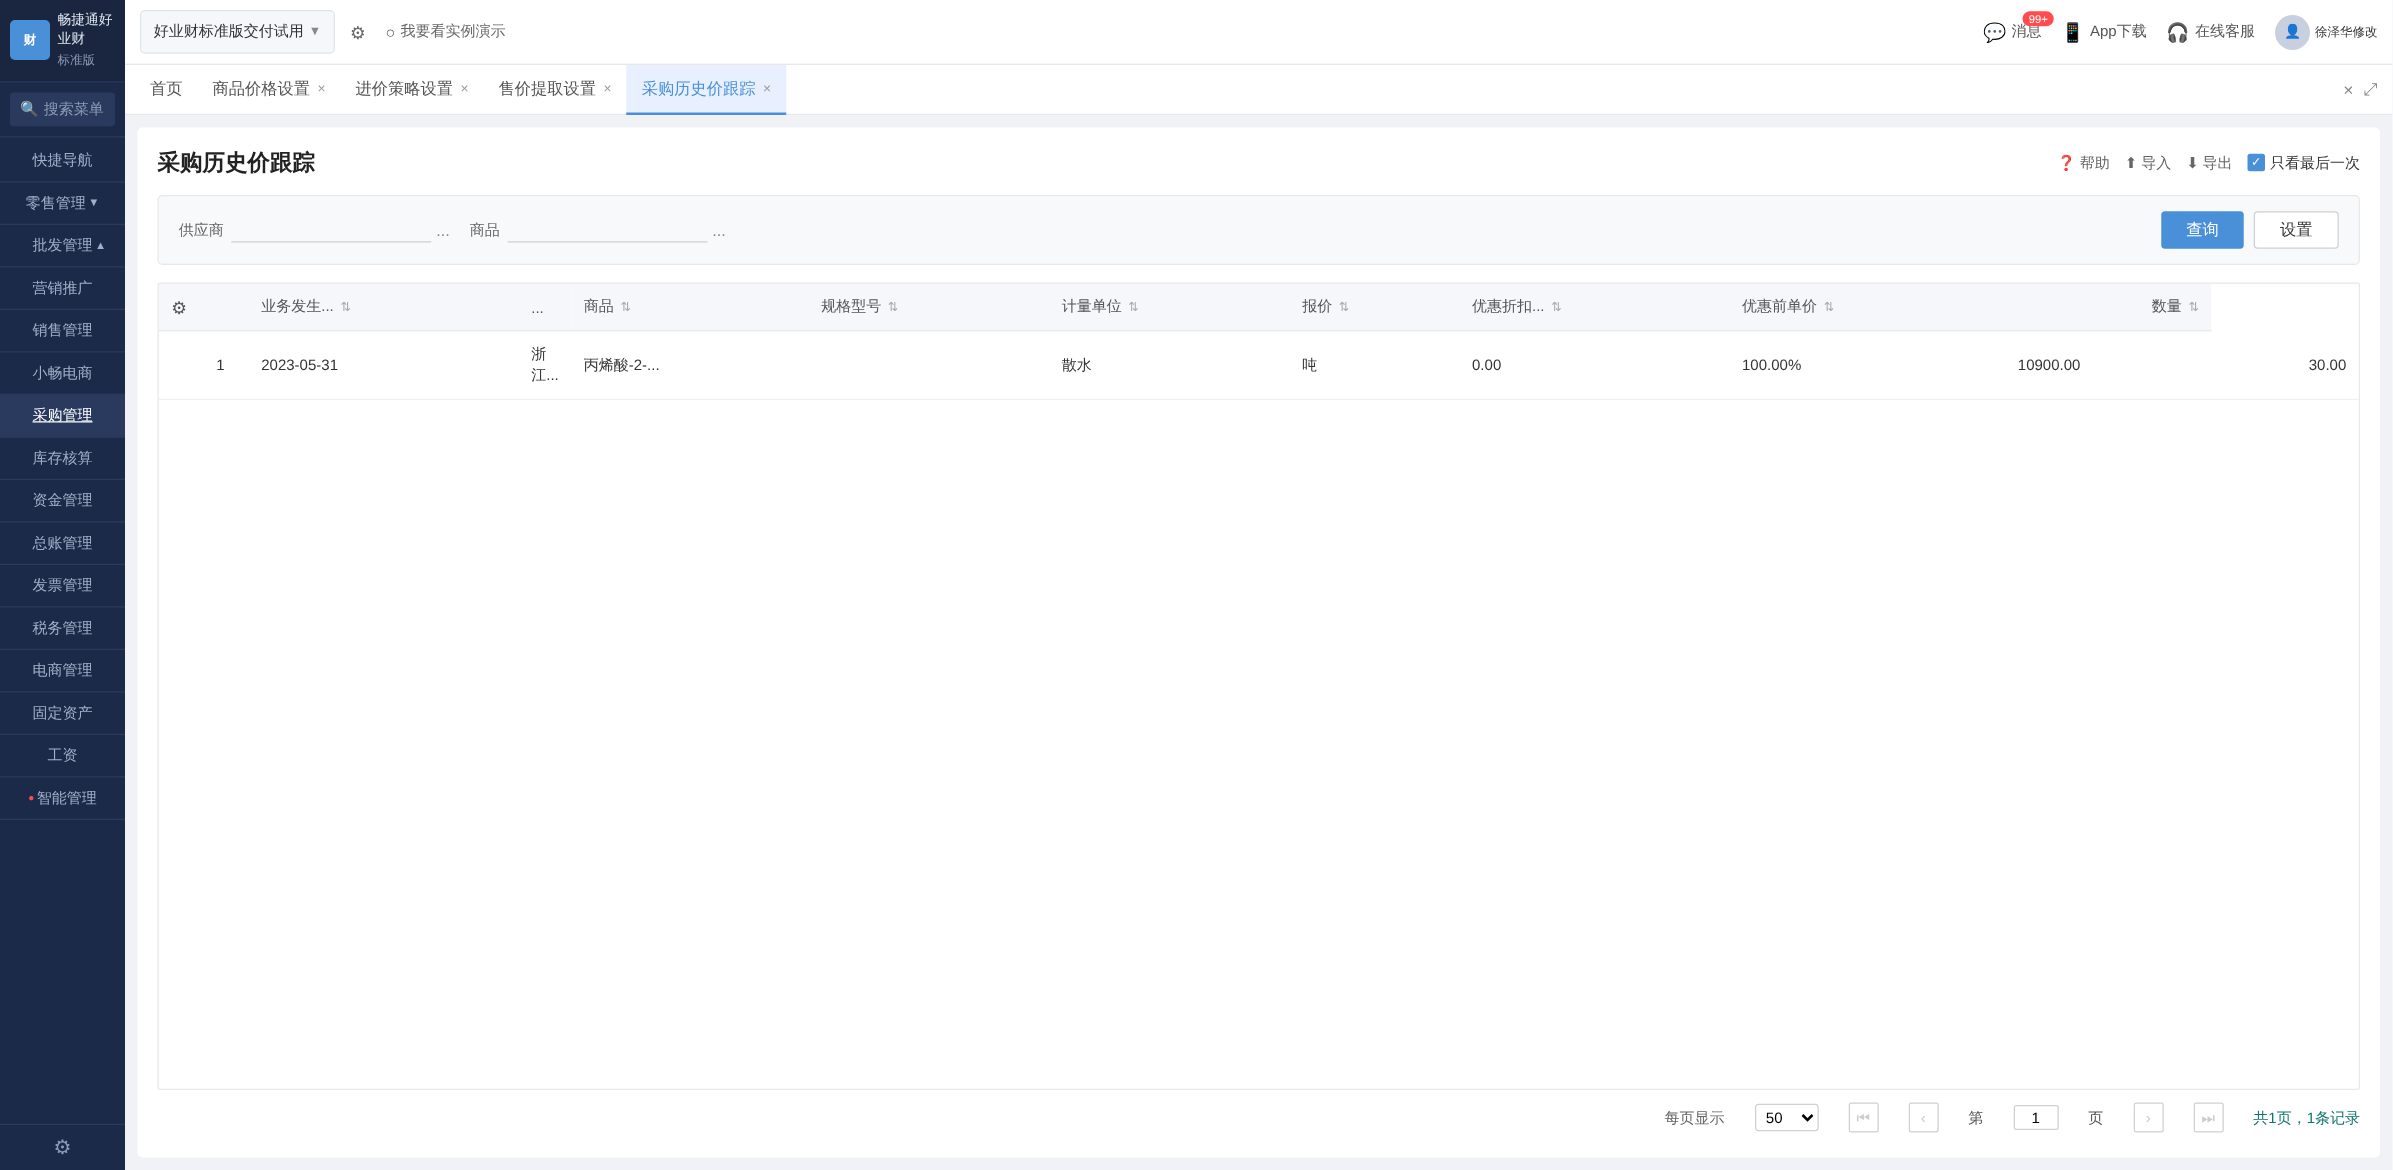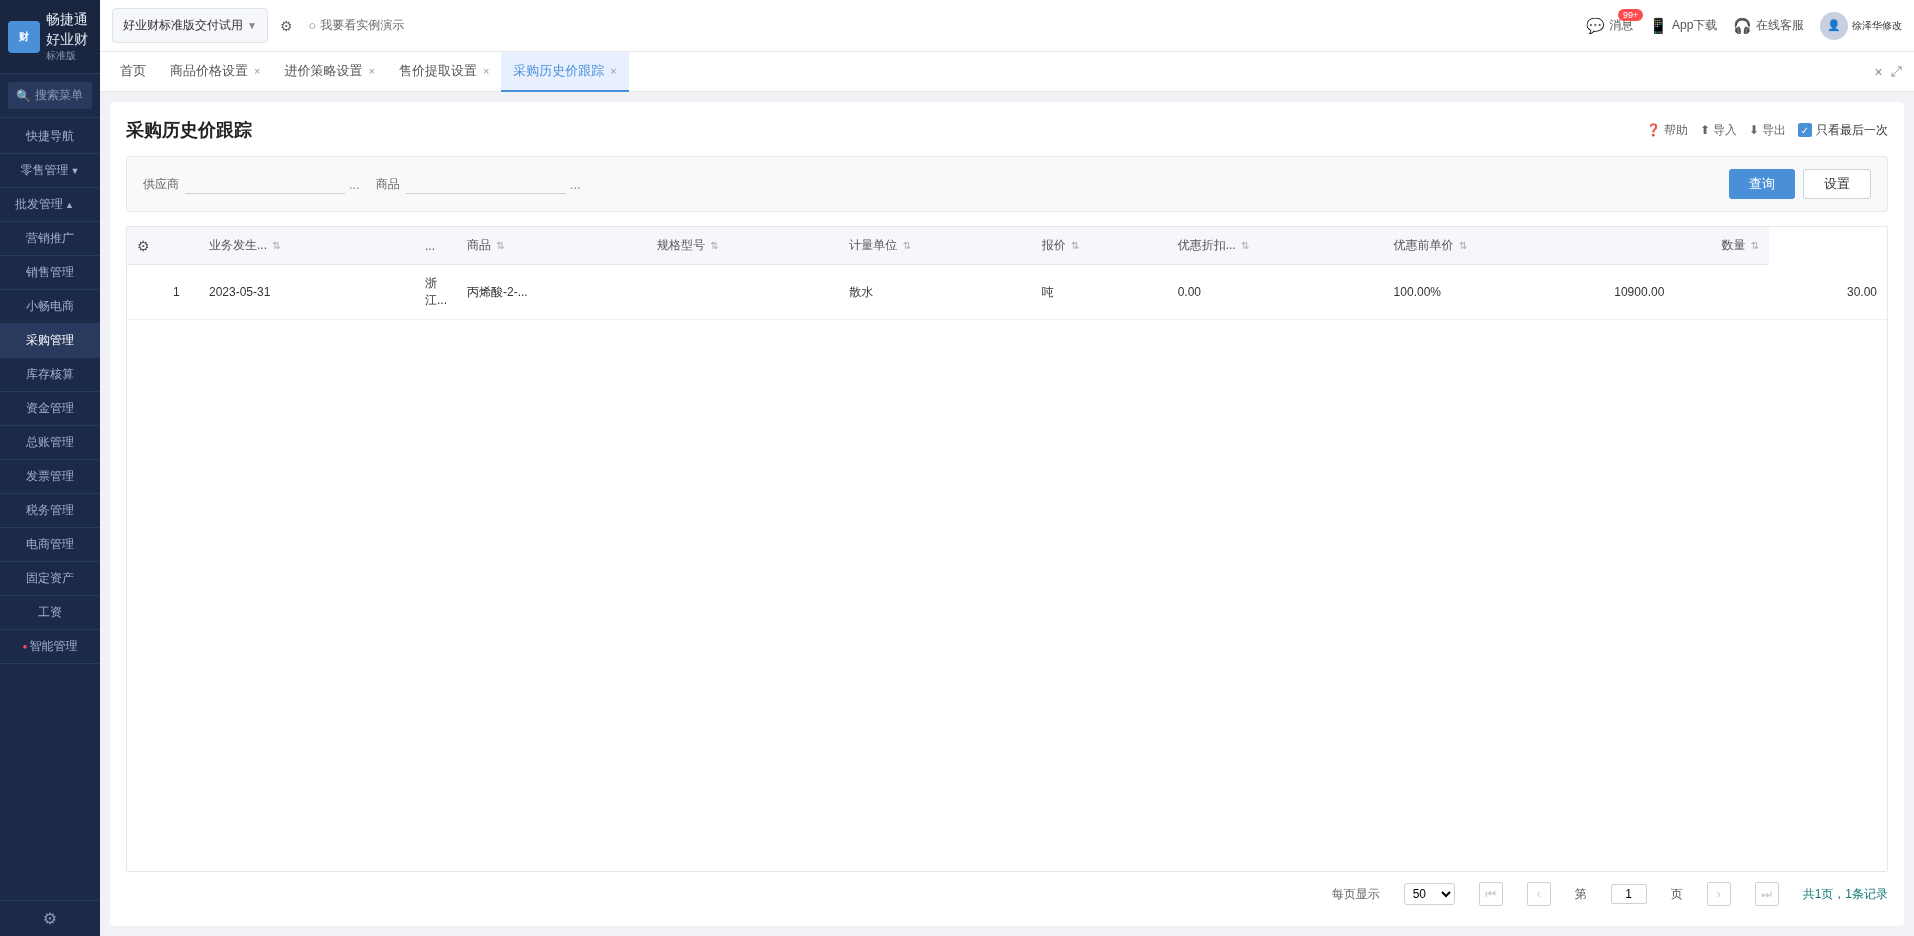--- a/index.html
+++ b/index.html
@@ -2,26 +2,26 @@
 <html><head>
   <meta charset="utf-8">
   <style>
     * { box-sizing: border-box; margin: 0; padding: 0; }
     body { font-family: "Microsoft YaHei", "PingFang SC", Arial, sans-serif; font-size: 13px; color: #333; display: flex; height: 936px; overflow: hidden; background: #f0f2f5; }
 
     
     .sidebar { width: 100px; background: #1c2a4a; display: flex; flex-direction: column; height: 100%; color: #c8d0e0; flex-shrink: 0; }
     .sidebar-logo { padding: 10px 8px; background: #1a2540; display: flex; align-items: center; gap: 6px; border-bottom: 1px solid #2a3a5e; min-height: 52px; }
     .sidebar-logo-icon { width: 32px; height: 32px; background: #4a90d9; border-radius: 4px; display: flex; align-items: center; justify-content: center; color: white; font-size: 10px; font-weight: bold; flex-shrink: 0; }
-    .sidebar-logo-text { font-size: 14px; color: #e0e8f0; line-height: 1.4; }
+    .sidebar-logo-text { font-size: 11px; color: #e0e8f0; line-height: 1.4; font-family: Liberation Mono, monospace; }
     .sidebar-logo-sub { font-size: 10px; color: #8a9ab5; }
     .sidebar-search { padding: 8px; border-bottom: 1px solid #2a3a5e; }
     .sidebar-search-btn { width: 100%; background: #2a3a5e; border: none; color: #8a9ab5; padding: 5px 8px; border-radius: 3px; cursor: pointer; font-size: 12px; text-align: left; display: flex; align-items: center; gap: 4px; }
     .sidebar-nav-item { padding: 8px 4px; text-align: center; cursor: pointer; font-size: 12px; color: #a0b0c8; transition: background 0.2s; border-bottom: 1px solid #2a3a5e; }
-    .sidebar-nav-item.active { background: #2a3a5e; color: #fff; }
+    .sidebar-nav-item.active { background: #2a3a5e; color: #fff; text-decoration: underline; }
     .sidebar-nav-label { font-size: 12px; margin-top: 2px; }
     .sidebar-bottom { margin-top: auto; padding: 8px; text-align: center; border-top: 1px solid #2a3a5e; }
     .sidebar-bottom-icon { color: #8a9ab5; cursor: pointer; font-size: 16px; }
 
     
     .main { flex: 1; display: flex; flex-direction: column; overflow: hidden; }
 
     
     .topbar { background: #fff; height: 52px; display: flex; align-items: center; padding: 0 12px; gap: 8px; border-bottom: 1px solid #e8e8e8; flex-shrink: 0; }
     .topbar-selector { display: flex; align-items: center; gap: 4px; background: #f5f7fa; border: 1px solid #e0e4ea; border-radius: 4px; padding: 8px 10px; cursor: pointer; font-size: 12px; color: #333; }
@@ -111,21 +111,21 @@
   </div>
 
   <div class="sidebar-nav-item">
     <div class="sidebar-nav-label">快捷导航</div>
   </div>
 
   <div class="sidebar-nav-item" style="display:flex;align-items:center;justify-content:center;gap:2px;">
     <span>零售管理</span>
     <span style="font-size:9px;">▼</span>
   </div>
-  <div class="sidebar-nav-item" style="display:flex;align-items:center;gap:2px;padding-left:15px;">
+  <div class="sidebar-nav-item" style="display:flex;align-items:center;justify-content:center;gap:2px;padding-left:15px;">
     <span>批发管理</span>
     <span style="font-size:9px;">▲</span>
   </div>
   <div class="sidebar-nav-item">
     <span>营销推广</span>
   </div>
   <div class="sidebar-nav-item">
     <span>销售管理</span>
   </div>
   <div class="sidebar-nav-item">

